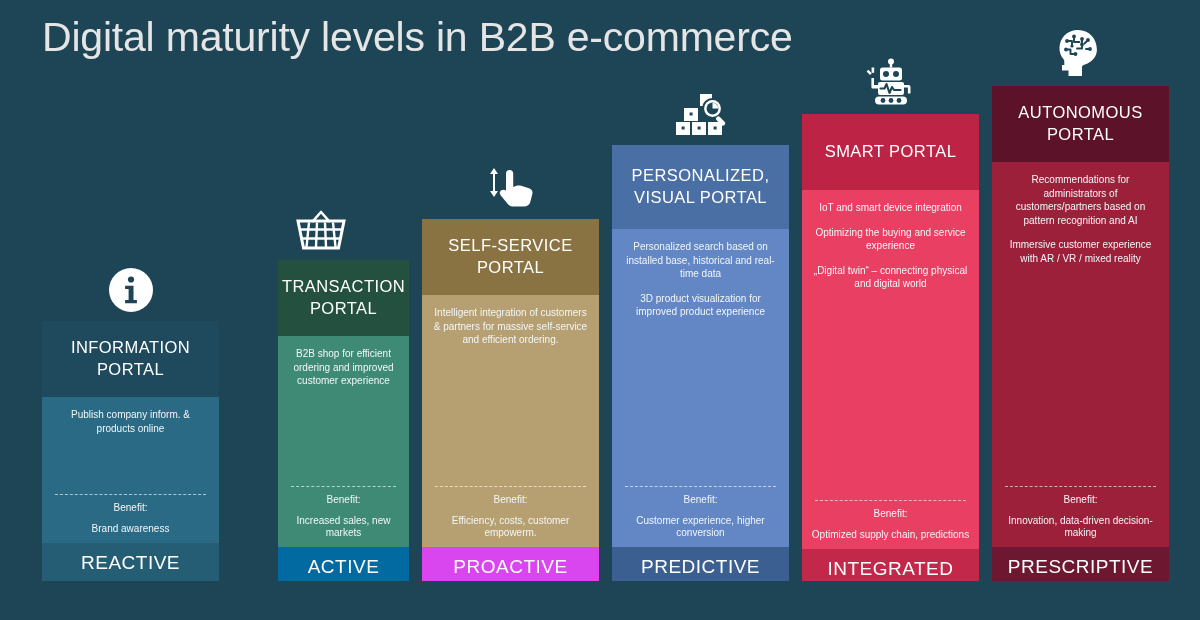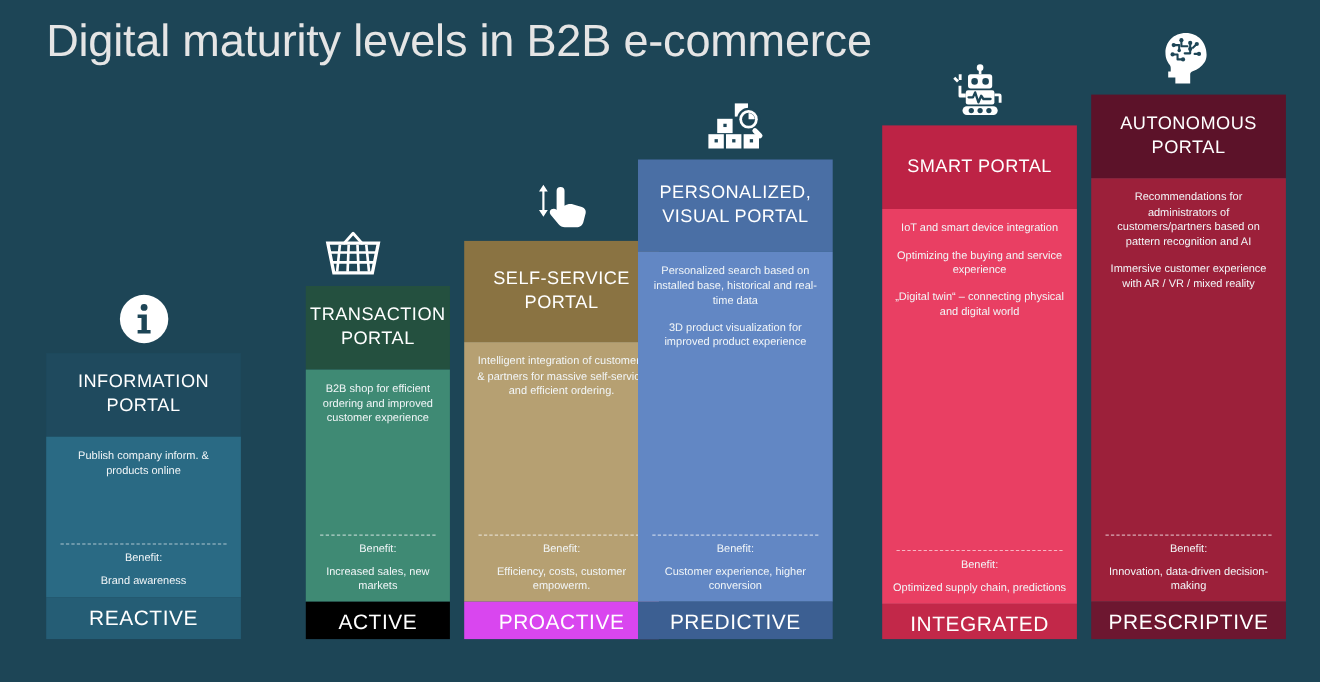--- a/index.html
+++ b/index.html
@@ -147,46 +147,46 @@
       </div>
       <div class="col-head" style="background: rgb(36, 80, 63); height: 76px;">TRANSACTION PORTAL</div>
       <div class="col-body" style="background: rgb(63, 138, 116); gap: 28px;">
         <div class="desc-block">B2B shop for efficient ordering and improved customer experience</div>
         <div class="benefit-wrap">
           <hr class="divider">
           <div class="benefit-label">Benefit:</div>
           <div class="benefit-text">Increased sales, new markets</div>
         </div>
       </div>
-      <div class="col-foot" style="background: #000000; height: 34px;">ACTIVE</div>
+      <div class="col-foot" style="background: #0369a1; height: 34px;">ACTIVE</div>
     </div>
     <div class="col" style="left: 380px; bottom: 39px; height: 362px;">
       <div class="col-icon" style="position: absolute; left: 0px; width: 177px; top: -60px;">
         <svg width="56" height="46" viewBox="0 0 56 46">
       <path d="M11 3 L7 9 h3 v17 h-3 l4 6 4-6 h-3 V9 h3 z" fill="#fff"></path>
       <path d="M23 17 V8.5 a3.6 3.6 0 0 1 7.2 0 V22
                c2.4-1.5 5.3-2 8-1.2 l7.8 2.4
                c2.6 .8 4 3.3 3.4 5.6 l-2.1 8.2
                c-.7 2.8-3.3 4.6-6.2 4.6 H30.5
                c-2.2 0-4.3-1-5.7-2.7 l-7.2-8.6
                c-1.3-1.6-1-3.9 .7-5 1.5-1 3.5-.8 4.8 .5 L23 27 z" fill="#fff"></path>
     </svg>
       </div>
-      <div class="col-head" style="background: rgb(138, 115, 66); height: 92px;">SELF-SERVICE PORTAL</div>
+      <div class="col-head" style="background: rgb(138, 115, 66); height: 76px;">SELF-SERVICE PORTAL</div>
       <div class="col-body" style="background: rgb(182, 160, 114);">
         <div class="desc-block">Intelligent integration of customers &amp; partners for massive self-service and efficient ordering.</div>
         <div class="benefit-wrap">
           <hr class="divider">
           <div class="benefit-label">Benefit:</div>
           <div class="benefit-text">Efficiency, costs, customer empowerm.</div>
         </div>
       </div>
       <div class="col-foot" style="background: #d946ef; height: 34px;">PROACTIVE</div>
     </div>
-    <div class="col" style="left: 538px; bottom: 39px; height: 436px;">
+    <div class="col" style="left: 570px; bottom: 39px; height: 436px;">
       <div class="col-icon" style="position: absolute; left: 0px; width: 177px; top: -60px;">
         <svg width="54" height="46" viewBox="0 0 54 46">
       <g fill="#fff">
         <rect x="2" y="31" width="14" height="13"></rect>
         <rect x="18" y="31" width="14" height="13"></rect>
         <rect x="34" y="31" width="14" height="13"></rect>
         <rect x="10" y="17" width="14" height="13"></rect>
         <rect x="26" y="3" width="12" height="12"></rect>
       </g>
       <g fill="#1d4556">

